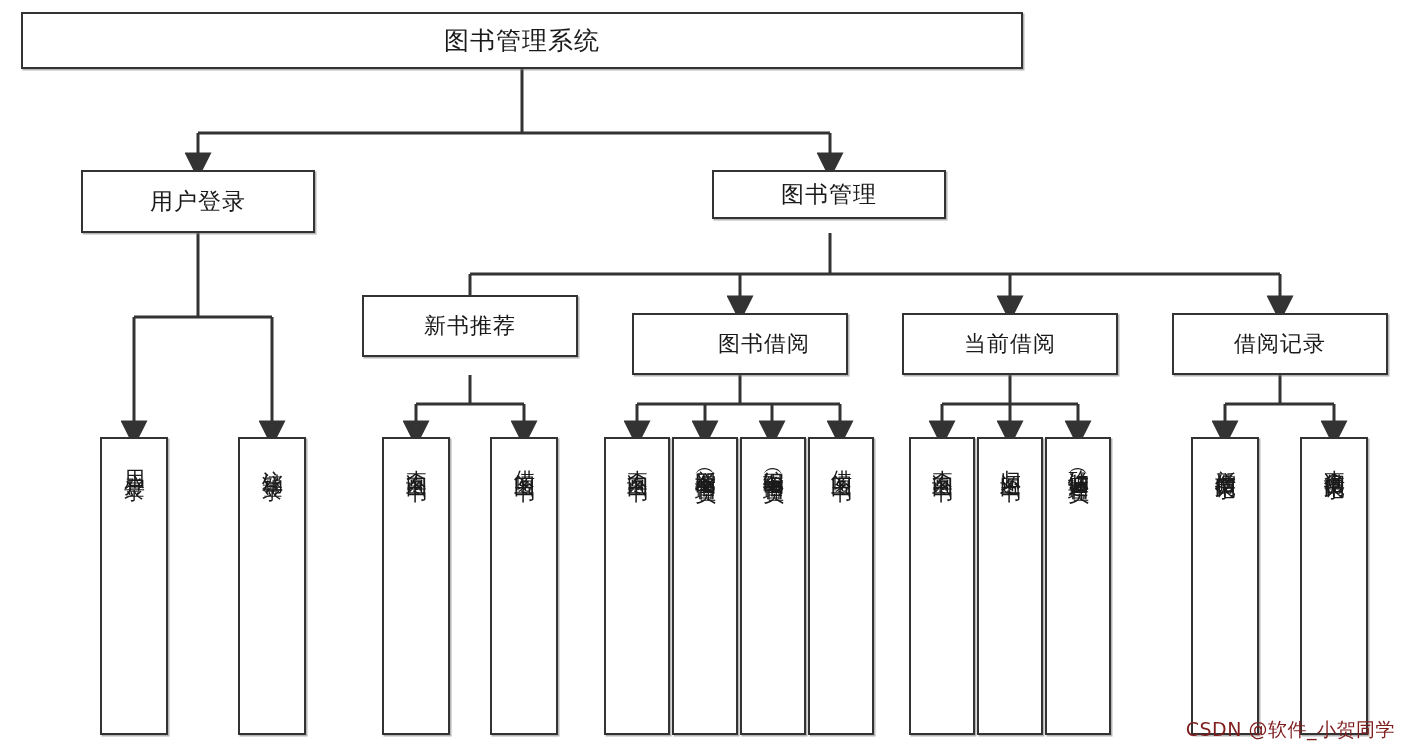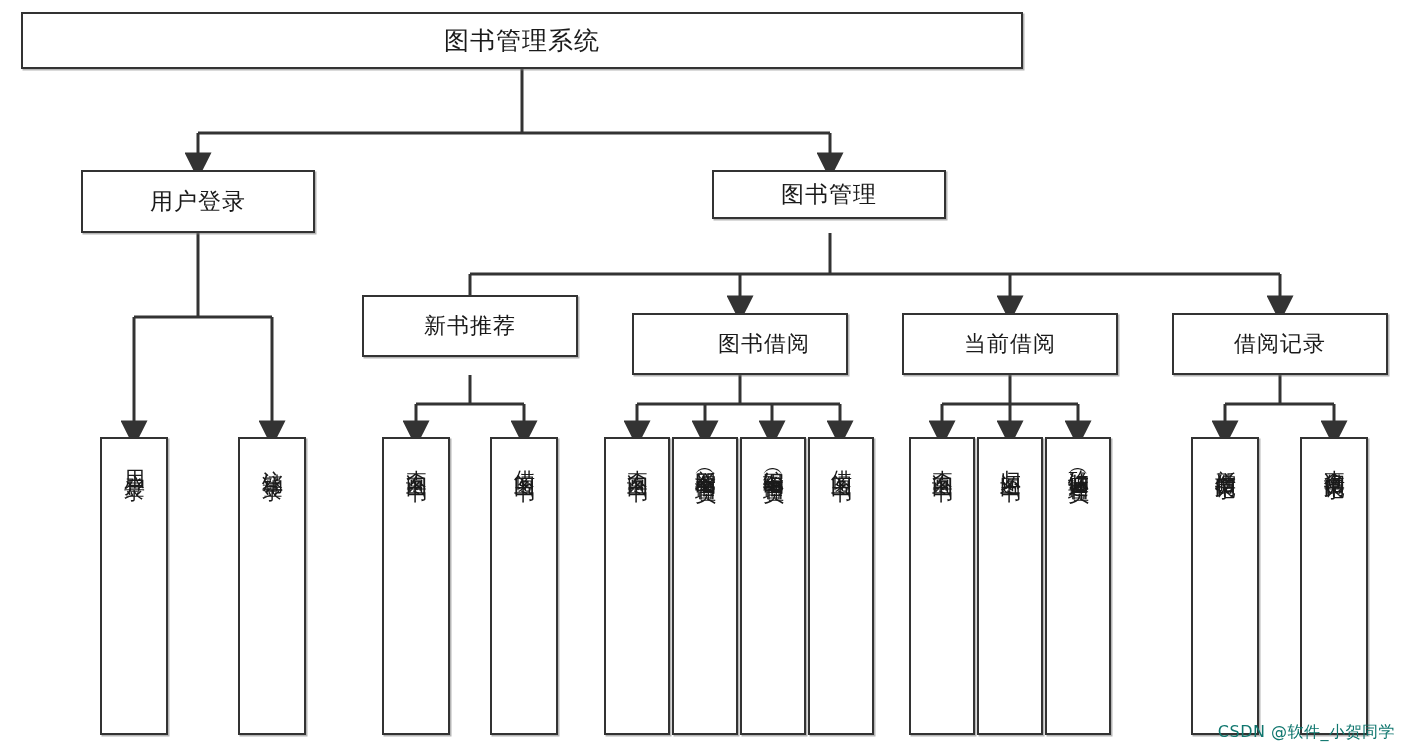--- a/index.html
+++ b/index.html
@@ -62,22 +62,22 @@
     letter-spacing: 4px;
     white-space: nowrap;
   }
   .node.leaf.tall .label {
     letter-spacing: 2px;
   }
   #watermark {
     position: absolute;
     right: 10px;
     bottom: 4px;
-    font-size: 16px;
-    color: #0f766e;
+    font-size: 19px;
+    color: #7f1d1d;
     letter-spacing: 0.5px;
     z-index: 5;
     white-space: nowrap;
   }
 </style>
 </head>
 <body>
 
 <div id="canvas">
 

